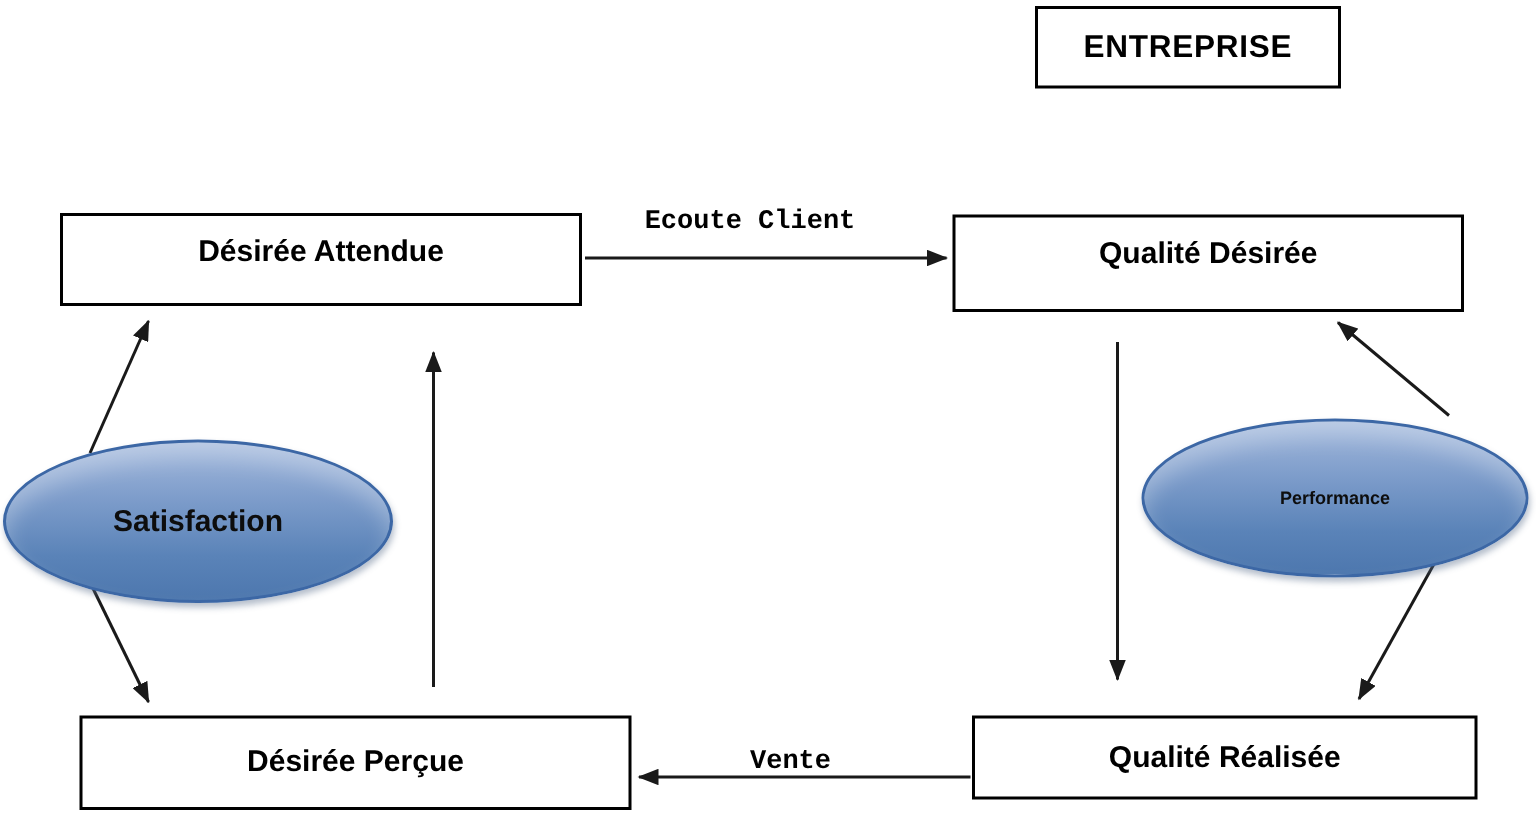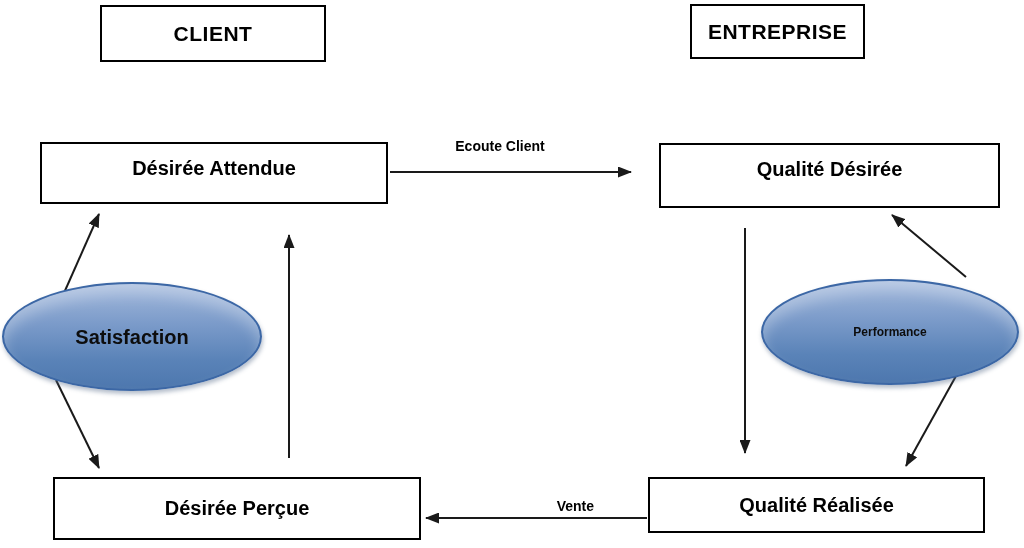--- a/index.html
+++ b/index.html
@@ -25,56 +25,57 @@
     display: flex;
     align-items: center;
     justify-content: center;
     font-weight: bold;
     box-sizing: border-box;
     text-align: center;
   }
   .hbox { font-size: 21px; letter-spacing: 0.5px; }
   .qbox { font-size: 20px; }
   #box-client      { left: 100px; top: 5px;   width: 226px; height: 57px; }
-  #box-entreprise  { left: 690px; top: 4px;   width: 175px; height: 55px; }
+  #box-entreprise  { left: 690px; top: 4px;   width: 204px; height: 55px; }
   #box-attendue    { left: 40px;  top: 142px; width: 348px; height: 62px; padding-bottom: 10px; }
-  #box-desiree     { left: 659px; top: 143px; width: 341px; height: 65px; padding-bottom: 12px; }
+  #box-desiree     { left: 635px; top: 143px; width: 341px; height: 65px; padding-bottom: 12px; }
   #box-percue      { left: 53px;  top: 477px; width: 368px; height: 63px; }
   #box-realisee    { left: 648px; top: 477px; width: 337px; height: 56px; padding-bottom: 0; }
 
   .ellipse {
     position: absolute;
     border-radius: 50%;
     border: 2px solid #3c67a5;
     background: linear-gradient(180deg, #a3b9dc 0%, #7e9dcb 35%, #5a83b8 72%, #4d77ae 100%);
     box-shadow: inset 0 10px 14px rgba(255,255,255,0.28), 1px 3px 4px rgba(90,110,140,0.45);
     display: flex;
     flex-direction: column;
     align-items: center;
     justify-content: center;
     font-weight: bold;
     color: #0d0d0d;
     text-align: center;
   }
   #ellipse-satisfaction {
-    left: 2px; top: 282px; width: 256px; height: 105px;
+    left: 2px; top: 293px; width: 256px; height: 105px;
     font-size: 20px; line-height: 30px;
   }
   #ellipse-performance {
     left: 761px; top: 279px; width: 254px; height: 102px;
     font-size: 12px; line-height: 31px;
   }
   .arrow-label {
     position: absolute;
     font-weight: bold;
-    font-size: 14px;
+    font-size: 18px;
     white-space: nowrap;
+    font-family: Liberation Mono, monospace;
   }
   #label-ecoute { left: 425px; top: 138px; width: 150px; text-align: center; }
-  #label-vente  { left: 528px; top: 498px; width: 66px;  text-align: right; }
+  #label-vente  { left: 500px; top: 498px; width: 66px;  text-align: left; }
 </style>
 </head>
 <body>
 
 <div class="canvas">
 
   <svg class="arrows-layer" viewBox="0 0 1024 548" xmlns="http://www.w3.org/2000/svg">
     <defs>
       <marker id="ah" markerWidth="15" markerHeight="11" refX="13" refY="5.5" orient="auto" markerUnits="userSpaceOnUse">
         <path d="M0,0 L14,5.5 L0,11 z" fill="#1a1a1a"></path>
@@ -83,23 +84,20 @@
     <line x1="390" y1="172" x2="631" y2="172" stroke="#1a1a1a" stroke-width="2" marker-end="url(#ah)"></line>
     <line x1="647" y1="518" x2="426" y2="518" stroke="#1a1a1a" stroke-width="2" marker-end="url(#ah)"></line>
     <line x1="60" y1="302" x2="99" y2="214" stroke="#1a1a1a" stroke-width="2" marker-end="url(#ah)"></line>
     <line x1="56" y1="380" x2="99" y2="468" stroke="#1a1a1a" stroke-width="2" marker-end="url(#ah)"></line>
     <line x1="289" y1="458" x2="289" y2="235" stroke="#1a1a1a" stroke-width="2" marker-end="url(#ah)"></line>
     <line x1="745" y1="228" x2="745" y2="453" stroke="#1a1a1a" stroke-width="2" marker-end="url(#ah)"></line>
     <line x1="966" y1="277" x2="892" y2="215" stroke="#1a1a1a" stroke-width="2" marker-end="url(#ah)"></line>
     <line x1="956" y1="376" x2="906" y2="466" stroke="#1a1a1a" stroke-width="2" marker-end="url(#ah)"></line>
   </svg>
 
-  <div class="hbox" id="box-client">
-    <span>CLIENT</span>
-  </div>
 
   <div class="hbox" id="box-entreprise">
     <span>ENTREPRISE</span>
   </div>
 
   <div class="qbox" id="box-attendue">
     <span>Désirée Attendue</span>
   </div>
 
   <div class="qbox" id="box-desiree">

